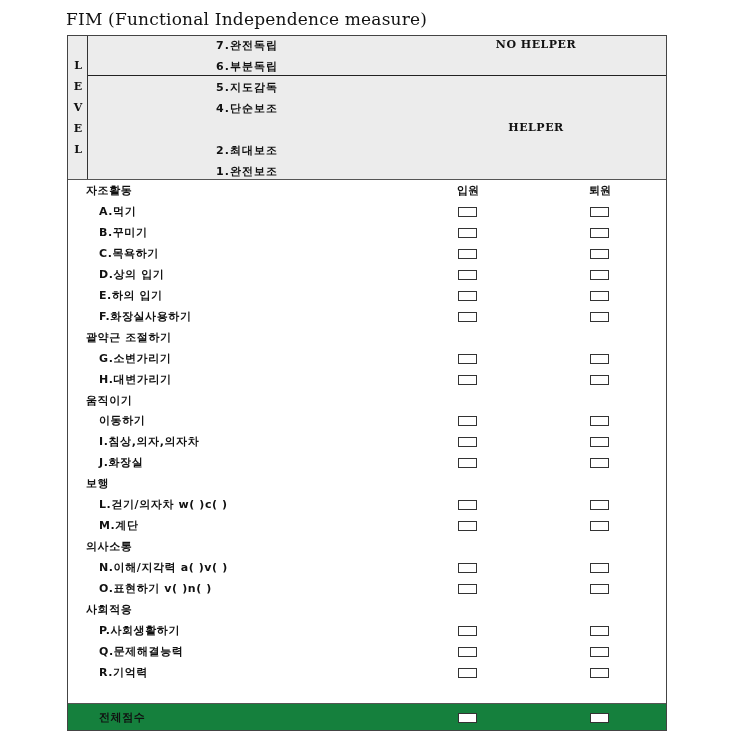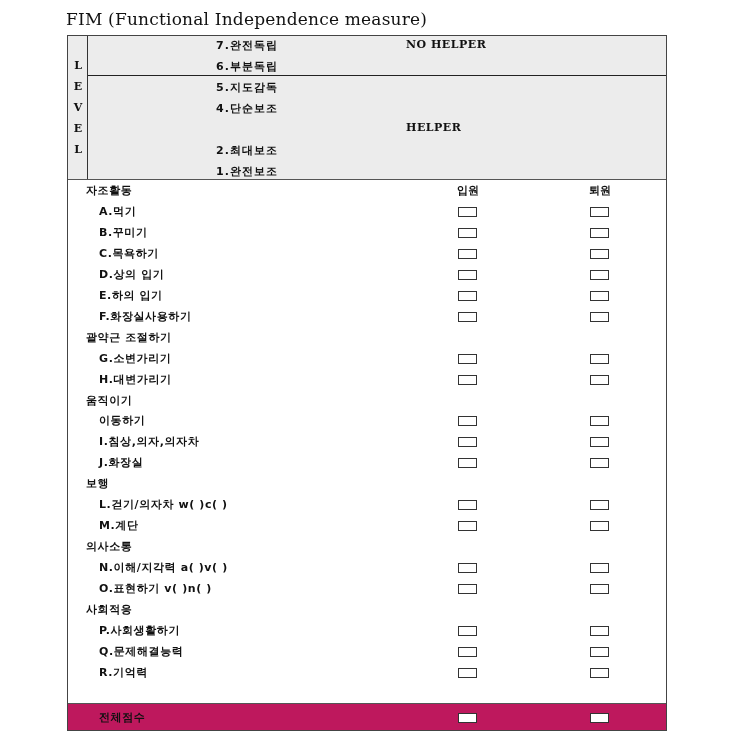--- a/index.html
+++ b/index.html
@@ -12,36 +12,36 @@
   .header { position: absolute; left: 0; top: 0; width: 598px; height: 144px;
             background: #ececec; border-bottom: 1.5px solid #555; box-sizing: border-box; }
   .level-col { position: absolute; left: 0; top: 0; width: 20px; height: 143px;
                border-right: 1px solid #333; box-sizing: border-box; }
   .level-letter { position: absolute; left: 0; width: 20px; text-align: center;
                   font-size: 11px; font-weight: bold; font-family: "DejaVu Serif", serif; }
   .level-divider { position: absolute; left: 20px; top: 39px; width: 578px; height: 0;
                    border-top: 1.5px solid #222; }
   .level-label { position: absolute; left: 20px; width: 318px; text-align: center;
                  font-size: 11px; font-weight: bold; letter-spacing: 1px; white-space: nowrap; }
-  .helper-label { position: absolute; left: 338px; width: 260px; 
+  .helper-label { position: absolute; left: 338px; width: 260px; text-align: center;
                   font-size: 11px; font-weight: bold; font-family: "DejaVu Serif", serif; letter-spacing: 0.5px; }
   .rows { position: absolute; left: 0; top: 144px; width: 598px; }
   .row { position: relative; height: 20.96px; }
   .row-label { position: absolute; top: 3px; font-size: 11px; font-weight: bold; white-space: nowrap; letter-spacing: 0.6px; }
   .row-label.section { left: 18px; }
   .row-label.item { left: 31px; }
   .row-label.section-indent { left: 18px; }
   .col-head { position: absolute; top: 3px; font-size: 11px; font-weight: bold; width: 60px; text-align: center; }
   .col-head.adm { left: 370px; }
   .col-head.dis { left: 502px; }
   .box { position: absolute; top: 6px; width: 19px; height: 10px; border: 1px solid #333;
          box-sizing: border-box; background: #fff; }
   .box.adm { left: 390px; }
   .box.dis { left: 522px; }
-  .total { position: absolute; left: 0; top: 667px; width: 598px; height: 27px; background: #be185d;
+  .total { position: absolute; left: 0; top: 667px; width: 598px; height: 27px; background: #15803d;
            border-top: 1.5px solid #555; box-sizing: border-box; }
   .total .row-label { left: 31px; top: 6px; }
   .total .box { top: 9px; }
 </style>
 </head>
 <body>
 
 <div class="title">FIM (Functional Independence measure)</div>
 
 <div class="table">

